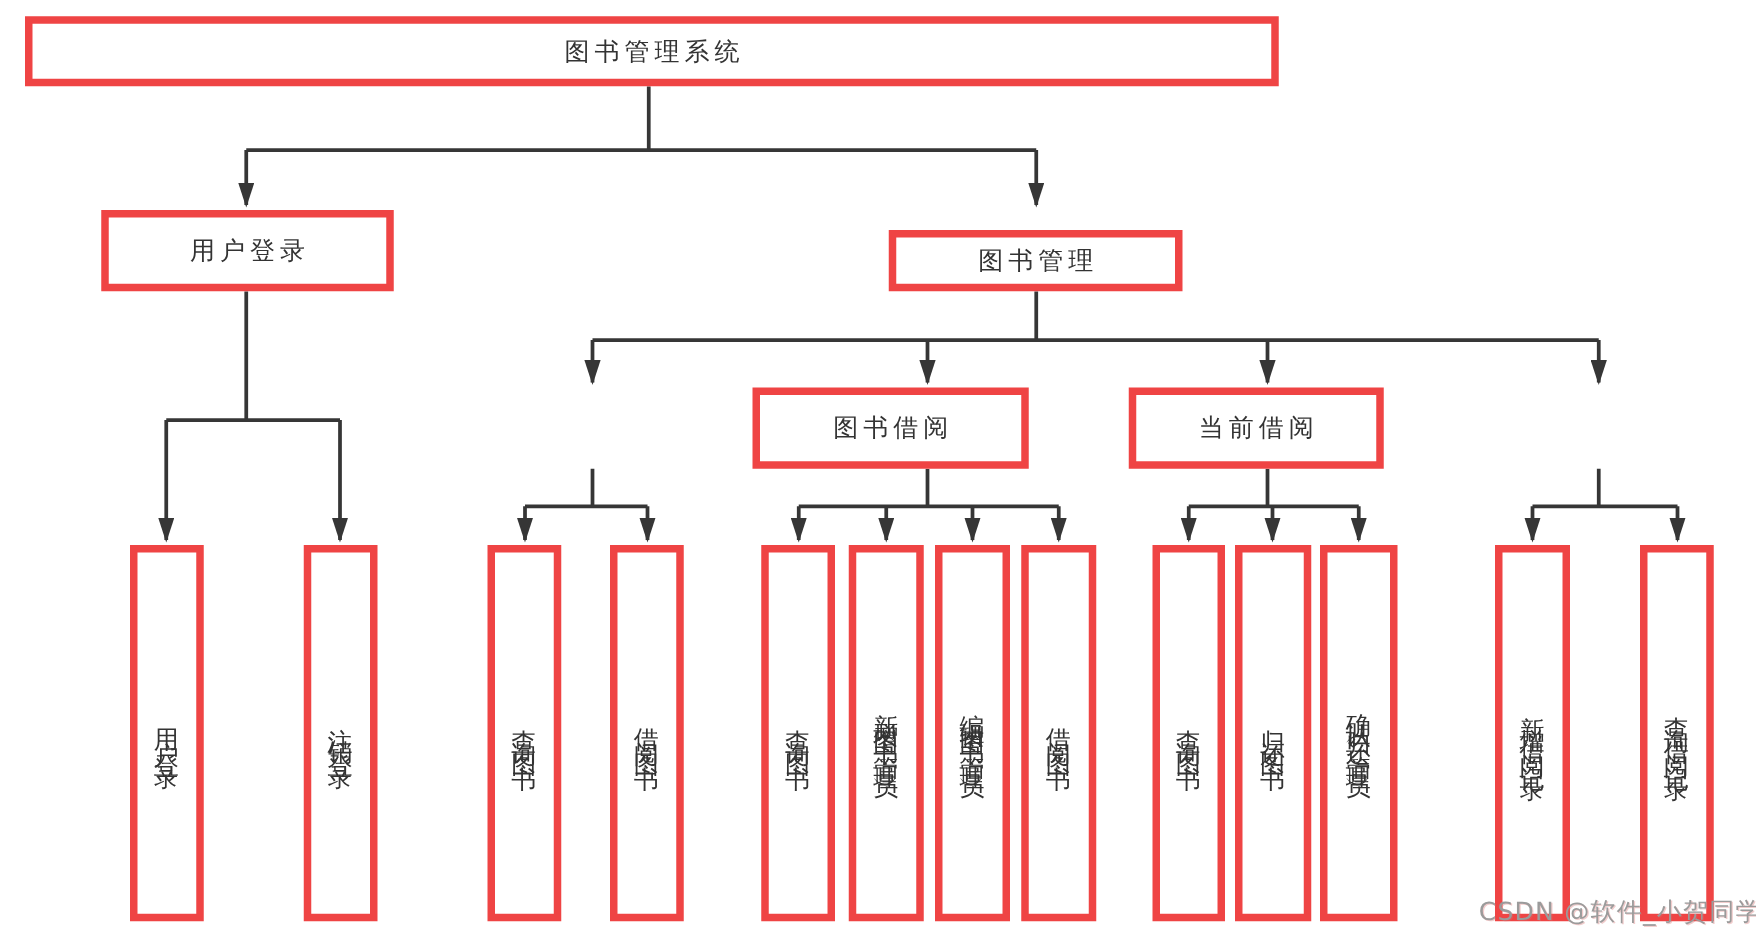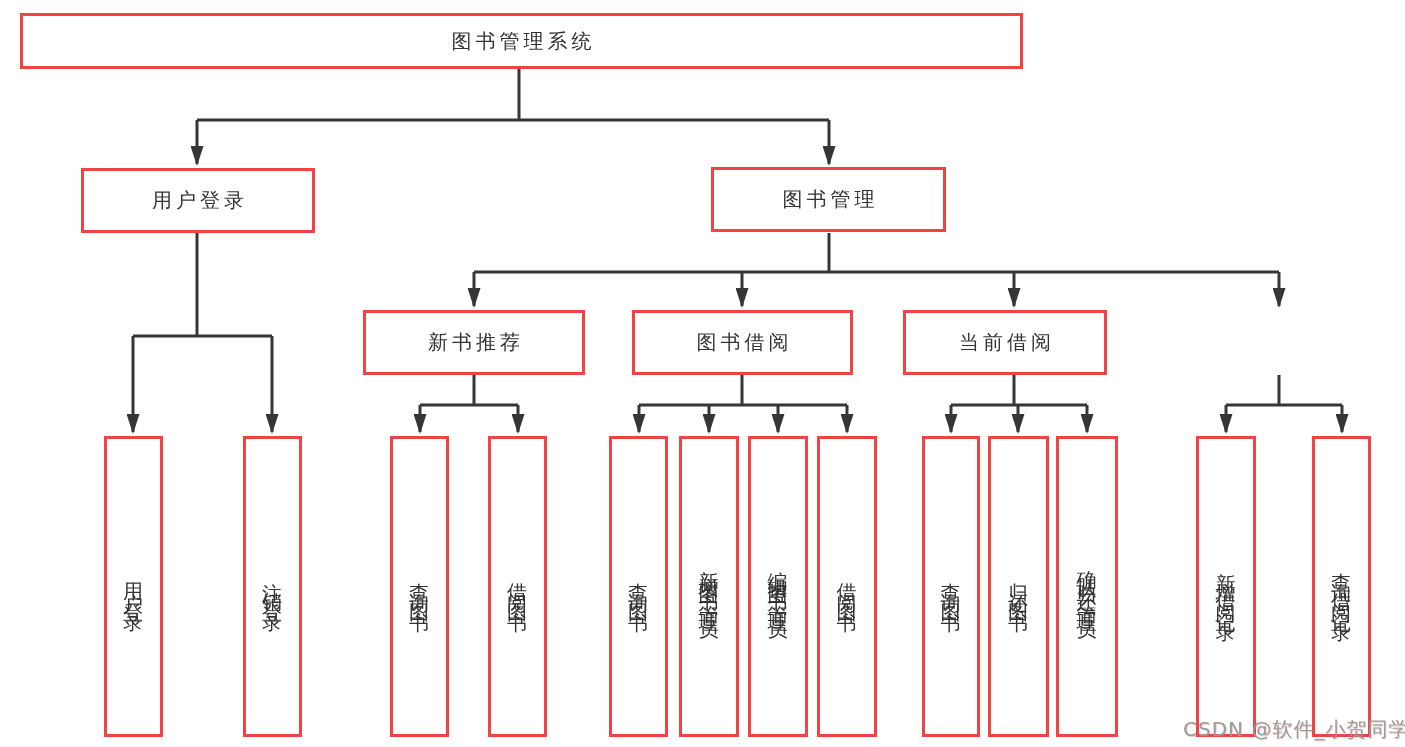--- a/index.html
+++ b/index.html
@@ -8,21 +8,21 @@
     width:1405px;height:747px;
     background:#ffffff;
     font-family:"DejaVu Sans","Liberation Sans",sans-serif;
     color:#333333;
     overflow:hidden;
   }
   #connectors{position:absolute;left:0;top:0;width:1405px;height:747px;}
   .node{
     position:absolute;
     box-sizing:border-box;
-    border:3px solid #ef4444;
+    border:6px solid #ef4444;
     background:#ffffff;
     display:flex;
     align-items:center;
     justify-content:center;
     color:#333333;
   }
   .node.h{
     font-size:20px;
     letter-spacing:4px;
     text-indent:4px;
@@ -99,24 +99,23 @@
       <path d="M1279,375 V405"></path>
       <path d="M1226,405 H1342"></path>
       <path d="M1226,405 V432" marker-end="url(#arrow)"></path>
       <path d="M1342,405 V432" marker-end="url(#arrow)"></path>
     </g>
   </svg>
 
   <div class="node h" style="left:20px;top:13px;width:1003px;height:56px">图书管理系统</div>
 
   <div class="node h" style="left:81px;top:168px;width:234px;height:65px">用户登录</div>
-  <div class="node h" style="left:711px;top:167px;width:235px;height:65px">图书管理</div>
+  <div class="node h" style="left:711px;top:184px;width:235px;height:49px">图书管理</div>
 
-  <div class="node h" style="left:363px;top:310px;width:222px;height:65px">新书推荐</div>
-  <div class="node h" style="left:632px;top:310px;width:221px;height:65px">图书借阅</div>
+  <div class="node h" style="left:602px;top:310px;width:221px;height:65px">图书借阅</div>
   <div class="node h" style="left:903px;top:310px;width:204px;height:65px">当前借阅</div>
 
   <div class="node v" style="left:104px;top:436px;width:59px;height:301px">
     <span>用户登录</span>
   </div>
   <div class="node v" style="left:243px;top:436px;width:59px;height:301px">
     <span>注销登录</span>
   </div>
 
   <div class="node v" style="left:390px;top:436px;width:59px;height:301px">

